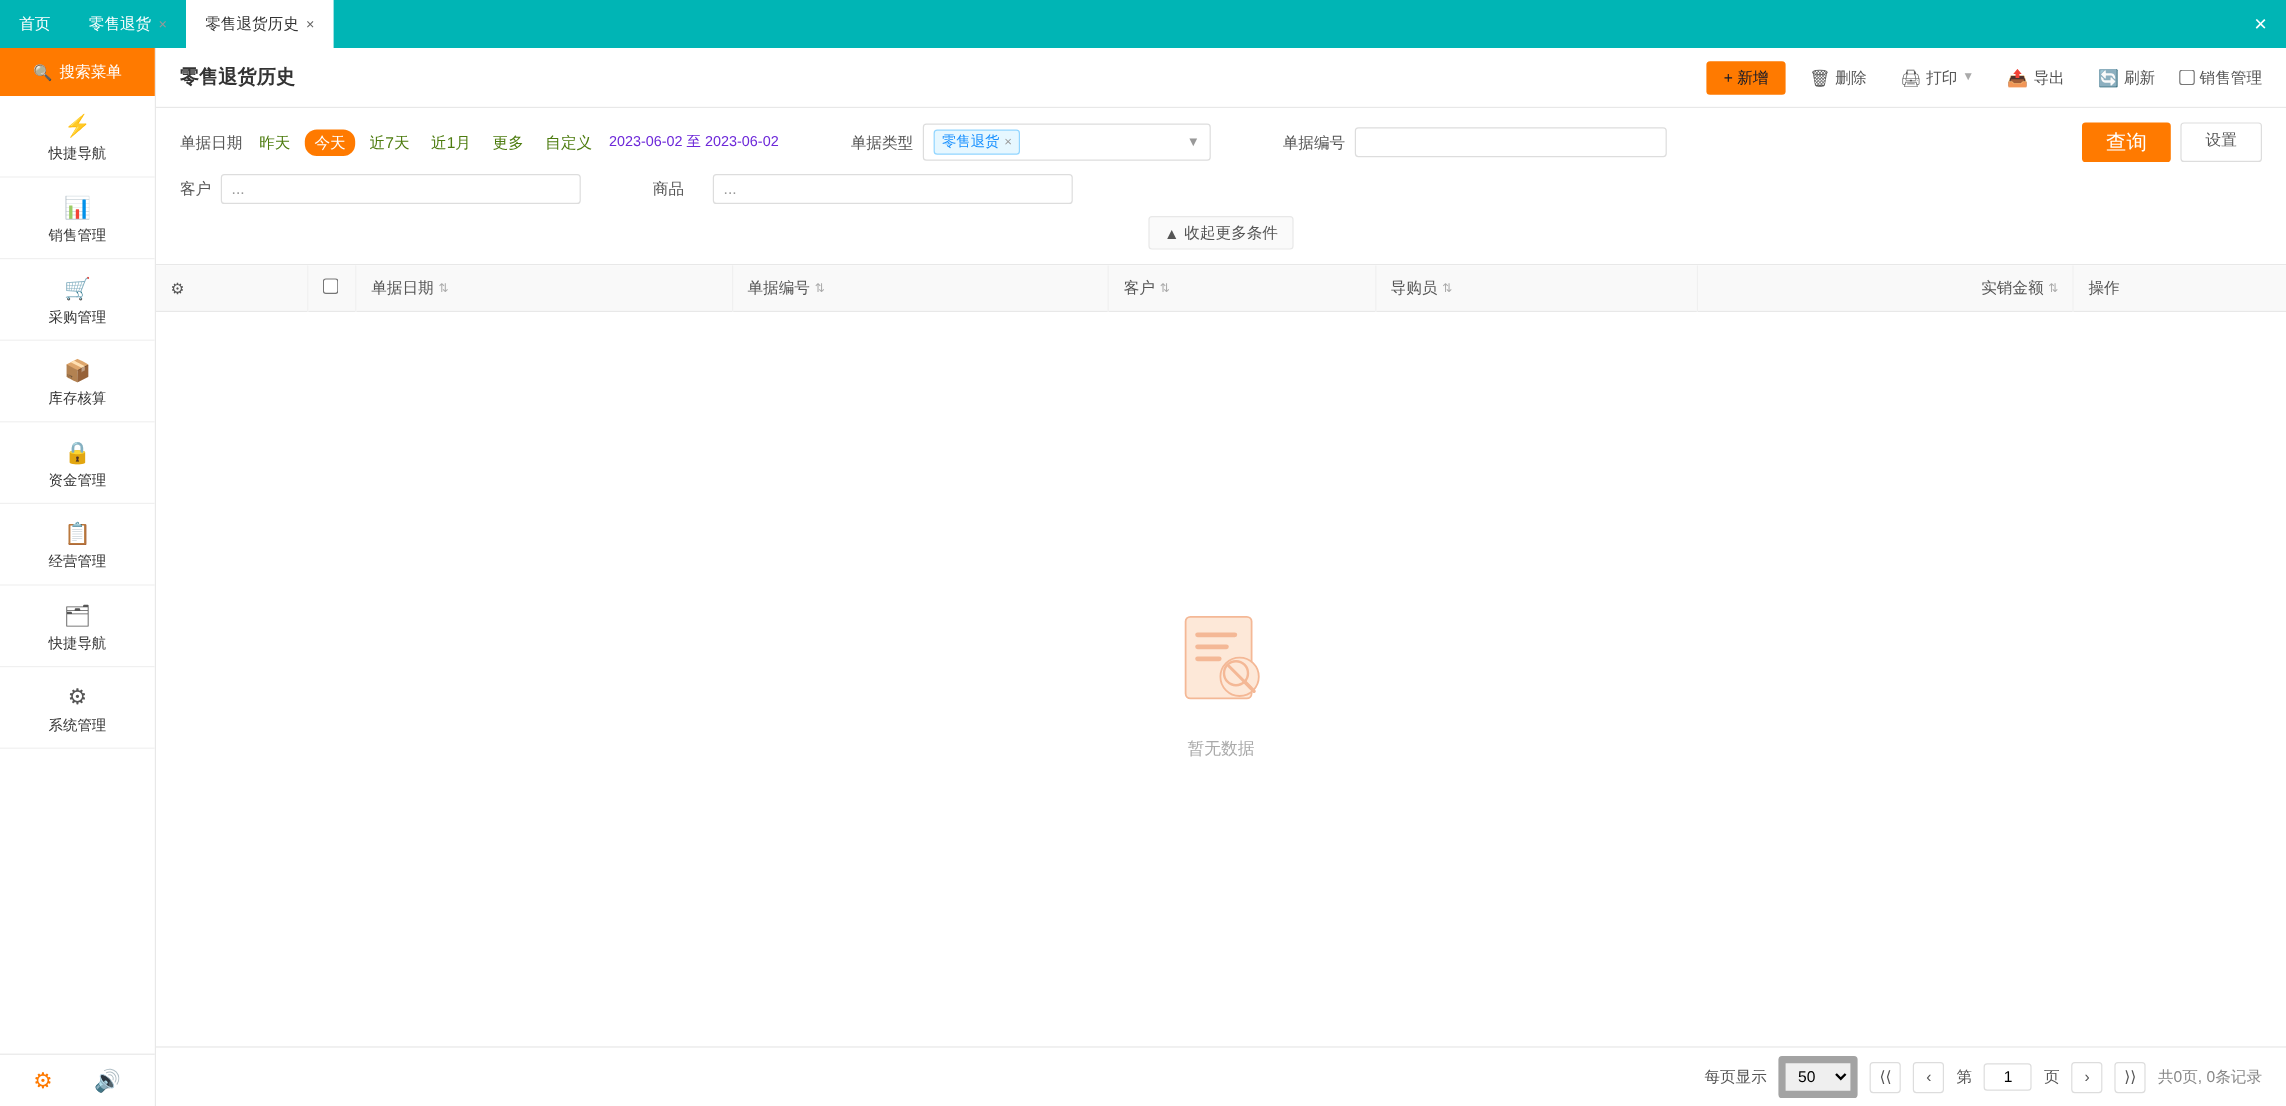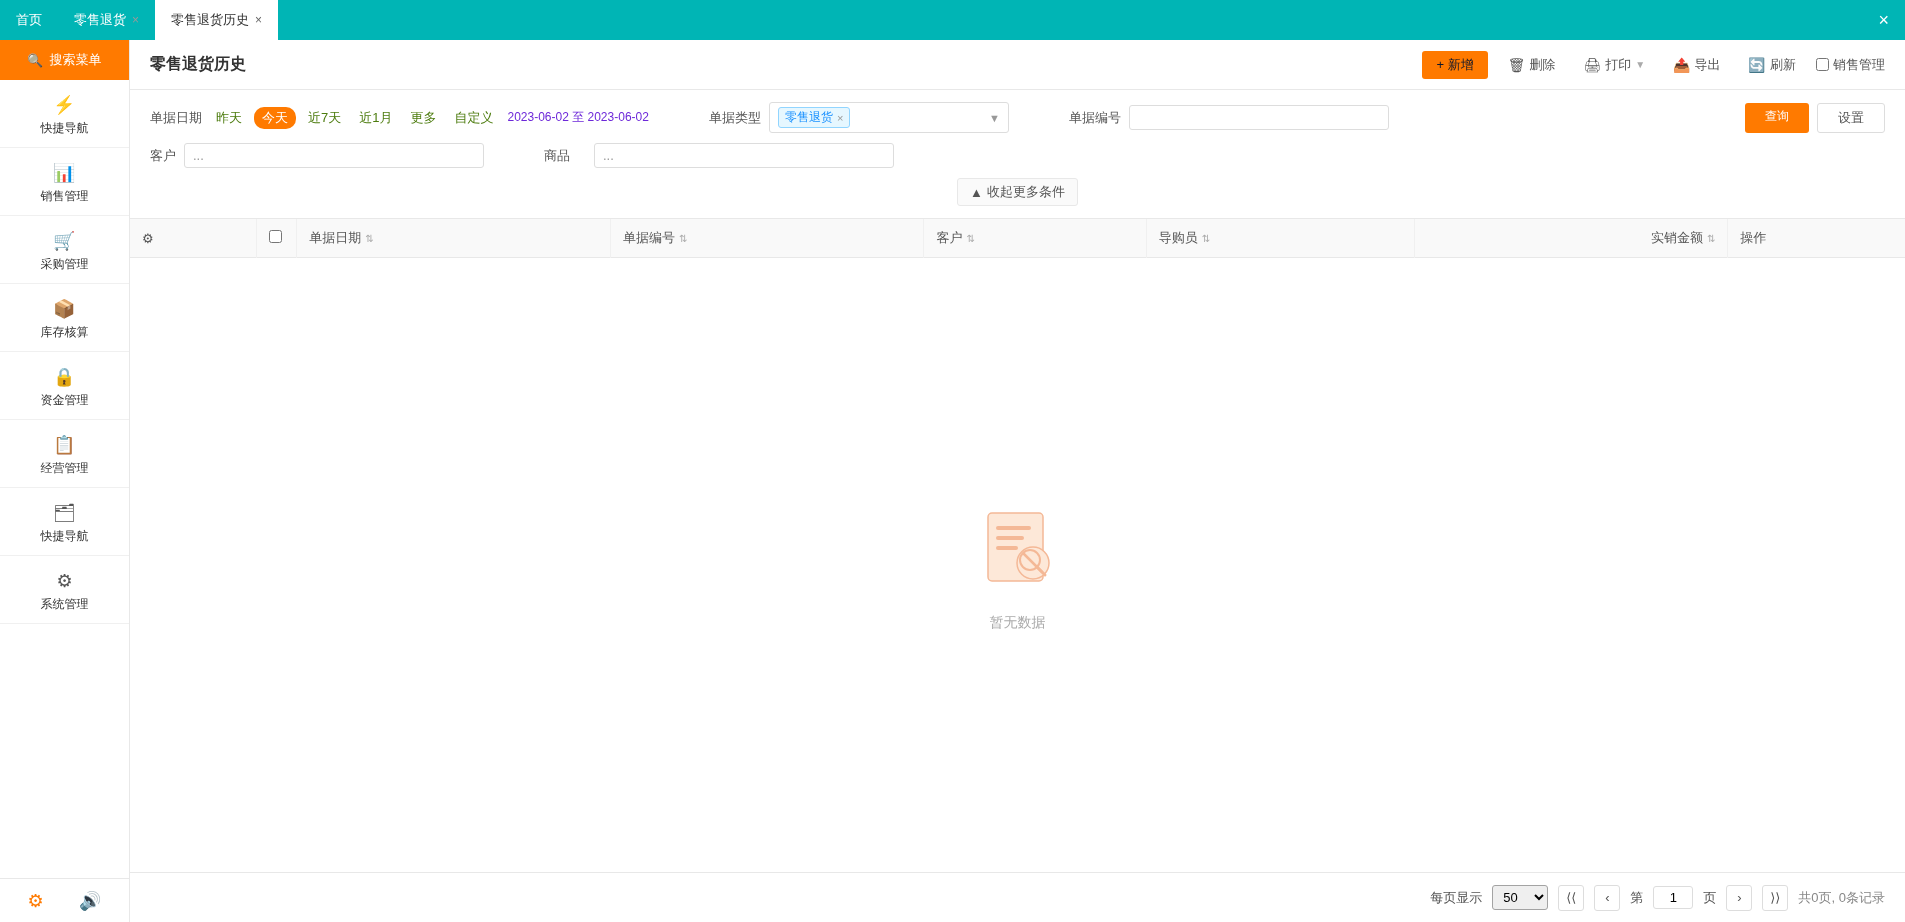--- a/index.html
+++ b/index.html
@@ -342,21 +342,21 @@
       display: flex;
       align-items: center;
       justify-content: flex-end;
       padding: 0 20px;
       gap: 10px;
       font-size: 13px;
       color: #555;
       flex-shrink: 0;
     }
     .page-size-select {
-      border: 1px solid #a3a3a3;
+      border: 6px solid #a3a3a3;
       border-radius: 3px;
       padding: 3px 6px;
       font-size: 13px;
       cursor: pointer;
     }
     .page-nav-btn {
       width: 26px;
       height: 26px;
       border: 1px solid #ddd;
       border-radius: 3px;
@@ -504,21 +504,21 @@
             <span class="filter-select-arrow">▼</span>
           </div>
         </div>
 
         <div class="filter-item" style="margin-left: 40px;">
           <span class="filter-label">单据编号</span>
           <input class="filter-input" type="text" style="min-width: 260px;">
         </div>
 
         <div style="margin-left: auto; display: flex; gap: 8px;">
-          <div style="background:#ff7a00; color:#fff; padding: 5px 20px; border-radius: 3px; font-size: 12px; cursor: pointer;">
+          <div style="background:#ff7a00; color:#fff; padding: 5px 20px; border-radius: 3px; font-size: 17px; cursor: pointer;">
             <span>查询</span>
           </div>
           <div style="background:#fff; color:#555; padding: 5px 20px; border-radius: 3px; font-size: 13px; cursor: pointer; border: 1px solid #ddd;">
             <span>设置</span>
           </div>
         </div>
       </div>
 
       <div class="filter-row">
 

